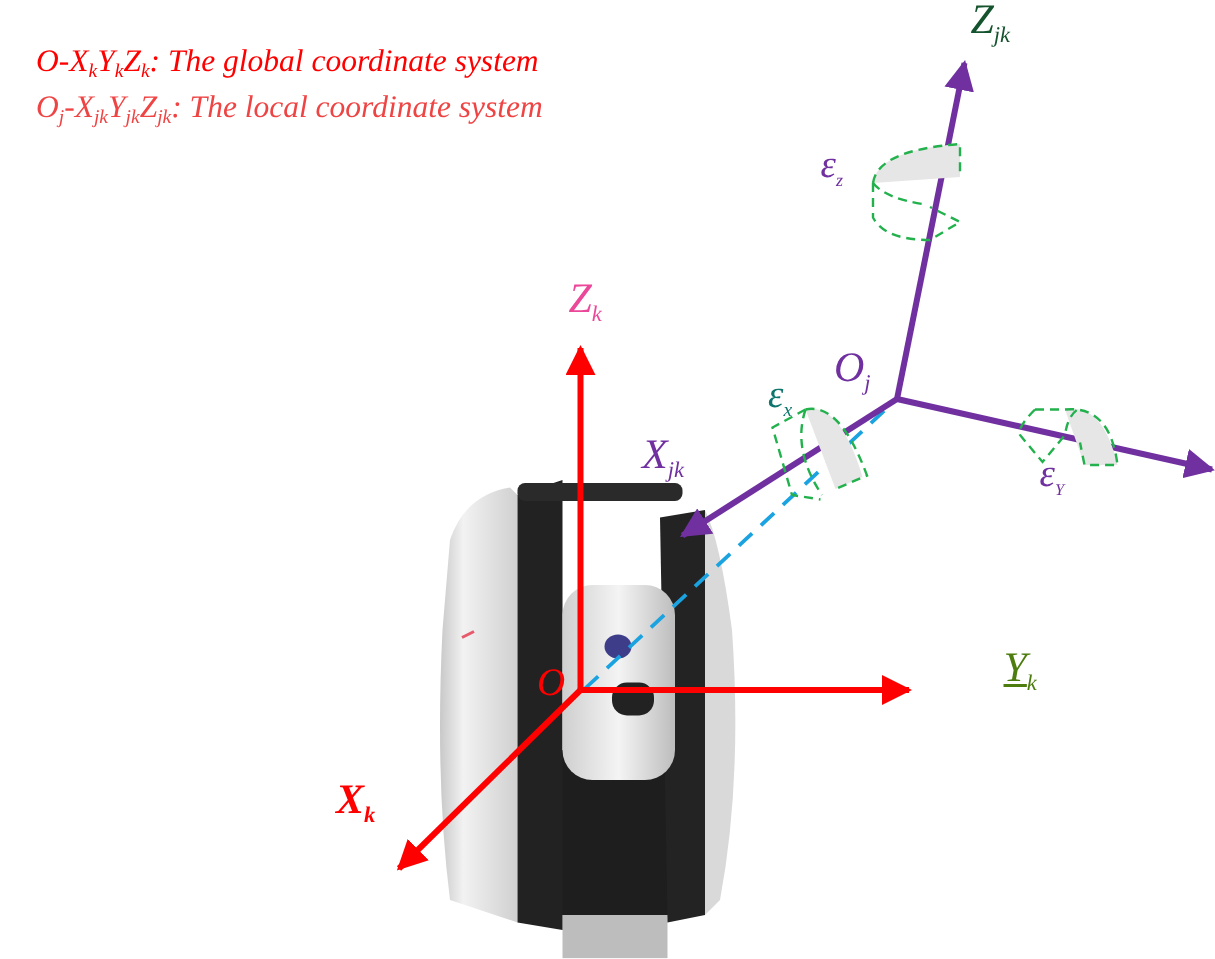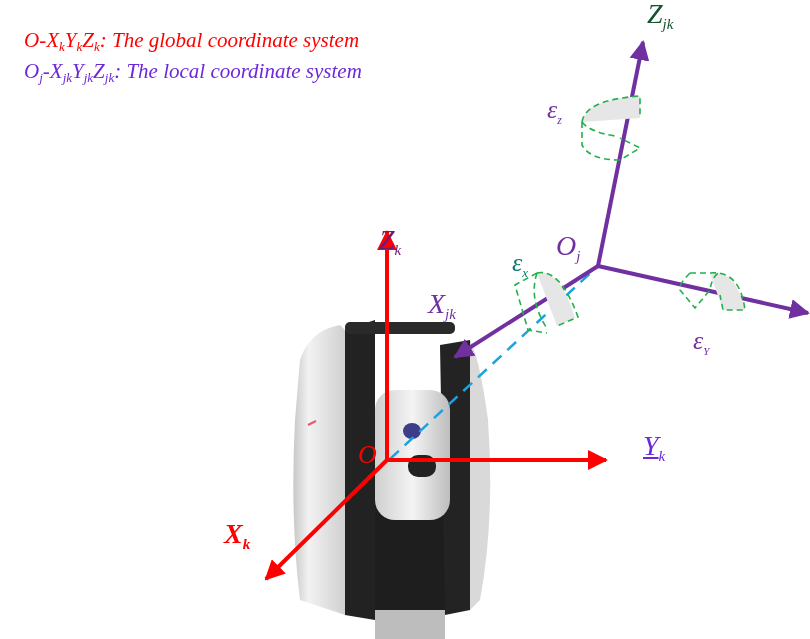--- a/index.html
+++ b/index.html
@@ -9,21 +9,21 @@
   .lbl { position: absolute; font-style: italic; white-space: nowrap; line-height: 1; }
   .lbl sub { font-size: 15px; vertical-align: -6px; }
   svg.canvas { position: absolute; left: 0; top: 0; }
 </style>
 </head>
 <body>
 
 <div class="legend" style="top:30px;color:#ff0000;">
   <span>O-X</span><sub>k</sub><span>Y</span><sub>k</sub><span>Z</span><sub>k</sub><span>: The global coordinate system</span>
 </div>
-<div class="legend" style="top:61px;color:#6d28d9;">
+<div class="legend" style="top:61px;color:#ef4444;">
   <span>O</span><sub>j</sub><span>-X</span><sub>jk</sub><span>Y</span><sub>jk</sub><span>Z</span><sub>jk</sub><span>: The local coordinate system</span>
 </div>
 
 <svg class="canvas" width="810" height="639" viewBox="0 0 810 639">
   <defs>
     <marker id="arrRed" viewBox="0 0 10 10" refX="9" refY="5" markerWidth="5" markerHeight="5" orient="auto">
         <path d="M0,0 L10,5 L0,10 z" fill="#ff0000"></path>
       </marker>
     <marker id="arrPur" viewBox="0 0 10 10" refX="9" refY="5" markerWidth="5" markerHeight="5" orient="auto">
         <path d="M0,0 L10,5 L0,10 z" fill="#7030a0"></path>
@@ -81,23 +81,23 @@
     <path d="M537 273 L515 285 L528 330 L547 333"></path>
   </g>
   <g fill="none" stroke="#22b14c" stroke-width="1.6" stroke-dasharray="6,4">
     <path d="M710 273 Q735 268 745 310 L723 310 Z" fill="#e6e6e6" stroke="none" stroke-dasharray="none"></path>
     <path d="M690 273 L710 273 Q740 270 745 310 L723 310 L720 295"></path>
     <path d="M690 273 Q678 285 680 290 L695 308 L710 290 Q712 276 720 272"></path>
   </g>
 </svg>
 
 <div class="lbl" style="left:358px;top:442px;font-size:26px;color:#ff0000;">O</div>
-<div class="lbl" style="left:379px;top:186px;font-size:28px;color:#701a75;margin-top:40px;"><span>Z</span><sub>k</sub></div>
-<div class="lbl" style="left:643px;top:432px;font-size:28px;color:#6d28d9;text-decoration:underline;"><span>Y</span><sub>k</sub></div>
+<div class="lbl" style="left:379px;top:186px;font-size:28px;color:#ec4899;"><span>Z</span><sub>k</sub></div>
+<div class="lbl" style="left:669px;top:432px;font-size:28px;color:#4d7c0f;text-decoration:underline;"><span>Y</span><sub>k</sub></div>
 <div class="lbl" style="left:224px;top:520px;font-size:28px;color:#ff0000;font-weight:bold;"><span>X</span><sub>k</sub></div>
 
 <div class="lbl" style="left:647px;top:0px;font-size:28px;color:#14532d;"><span>Z</span><sub>jk</sub></div>
 <div class="lbl" style="left:556px;top:232px;font-size:28px;color:#7030a0;"><span>O</span><sub>j</sub></div>
 <div class="lbl" style="left:428px;top:290px;font-size:28px;color:#7030a0;"><span>X</span><sub>jk</sub></div>
 
 <div class="lbl" style="left:547px;top:97px;font-size:26px;color:#7030a0;"><span>ε</span><sub style="font-size:12px;">z</sub></div>
 <div class="lbl" style="left:512px;top:250px;font-size:26px;color:#0f766e;"><span>ε</span><sub style="font-size:13px;">x</sub></div>
-<div class="lbl" style="left:693px;top:328px;font-size:26px;color:#7030a0;"><span>ε</span><sub style="font-size:11px;">Y</sub></div>
+<div class="lbl" style="left:693px;top:303px;font-size:26px;color:#7030a0;"><span>ε</span><sub style="font-size:11px;">Y</sub></div>
 
 </body></html>

